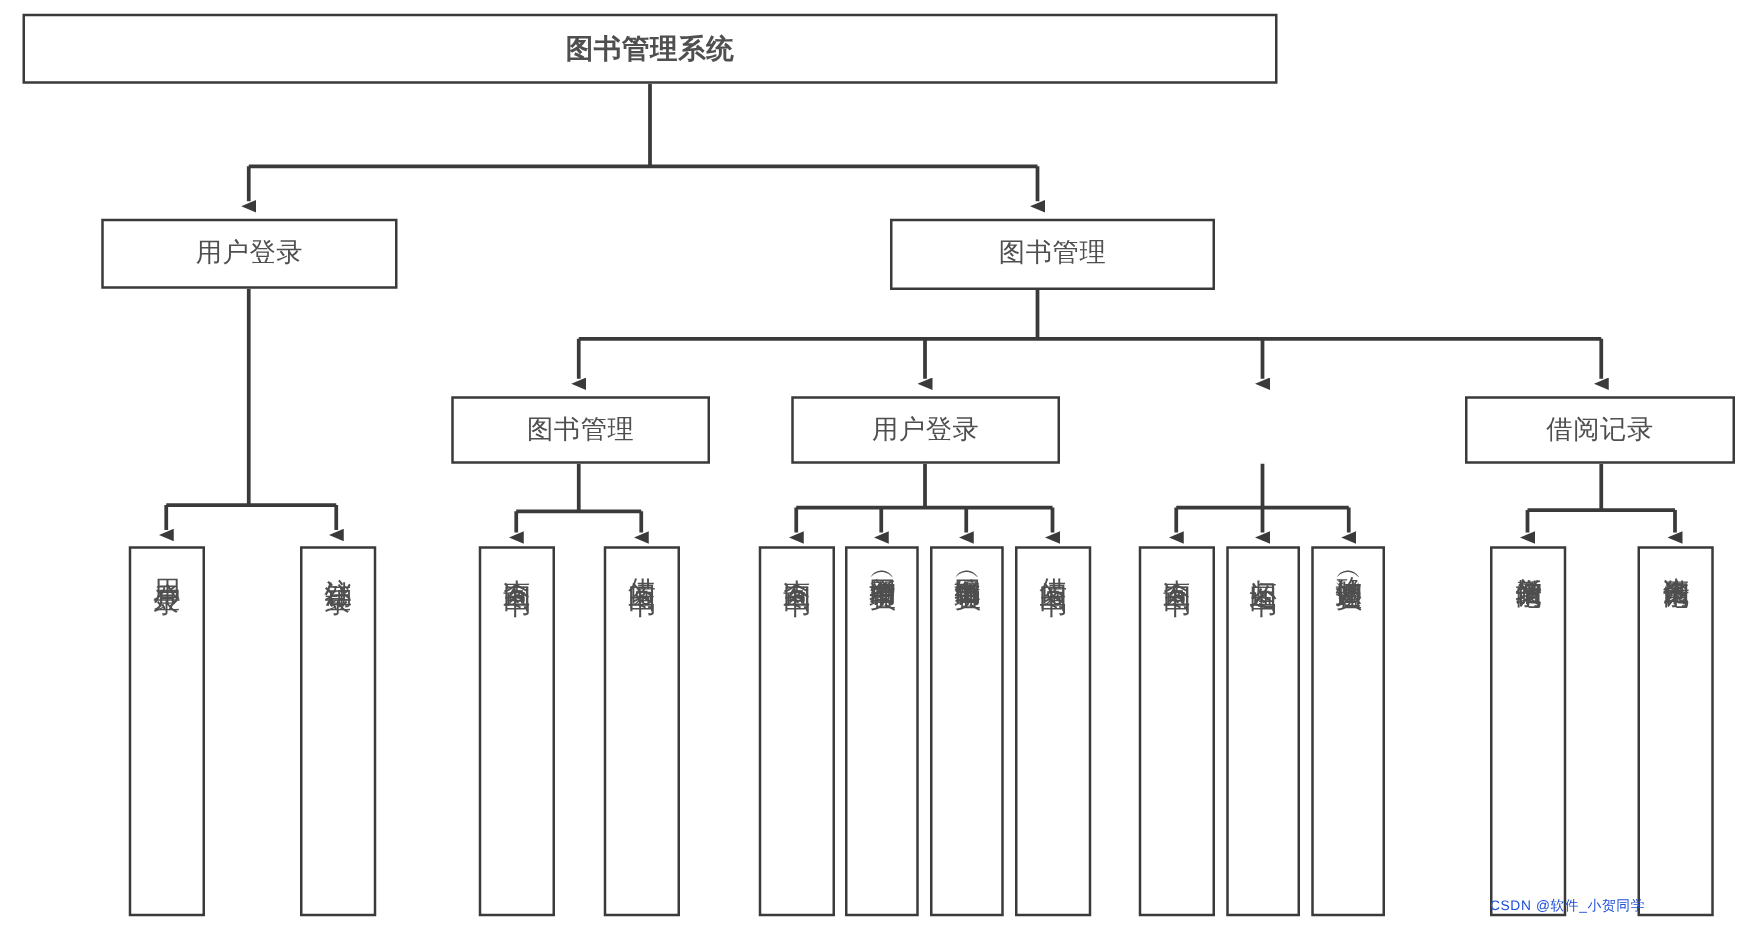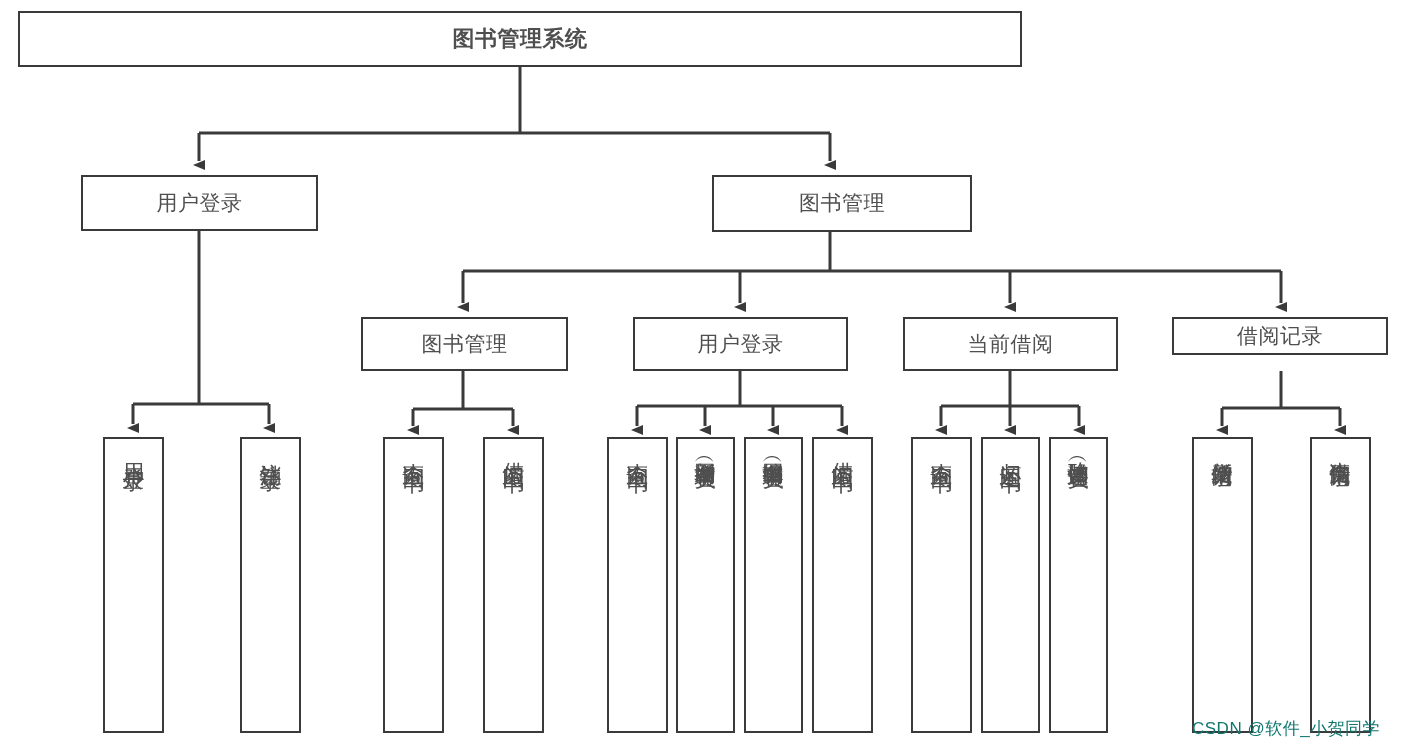--- a/index.html
+++ b/index.html
@@ -65,22 +65,22 @@
     line-height: 1.0;
     letter-spacing: 3px;
     white-space: pre;
   }
   .node.vert.tall .label {
     font-size: 21px;
     letter-spacing: 1px;
   }
   .watermark {
     position: absolute;
-    color: #0f766e;
-    font-size: 17px;
+    color: #1d4ed8;
+    font-size: 11px;
     letter-spacing: 0.5px;
     white-space: nowrap;
     user-select: none;
     text-align: right;
   }
 </style>
 </head>
 <body>
 
 <div id="diagram-root">
@@ -150,25 +150,22 @@
   </div>
 
   <div class="node horiz" style="left:361px; top:317px; width:207px; height:54px;">
     <span class="label">图书管理</span>
   </div>
 
   <div class="node horiz" style="left:633px; top:317px; width:215px; height:54px;">
     <span class="label">用户登录</span>
   </div>
 
-  <div class="node horiz" style="left:903px; top:317px; width:215px; height:54px;">
-    <span class="label">当前借阅</span>
-  </div>
-
-  <div class="node horiz" style="left:1172px; top:317px; width:216px; height:38px;">
+
+  <div class="node horiz" style="left:1172px; top:317px; width:216px; height:54px;">
     <span class="label">借阅记录</span>
   </div>
 
   <div class="node vert" style="left:103px; top:437px; width:61px; height:296px;">
     <span class="label">用户登录</span>
   </div>
 
   <div class="node vert" style="left:240px; top:437px; width:61px; height:296px;">
     <span class="label">注销登录</span>
   </div>

